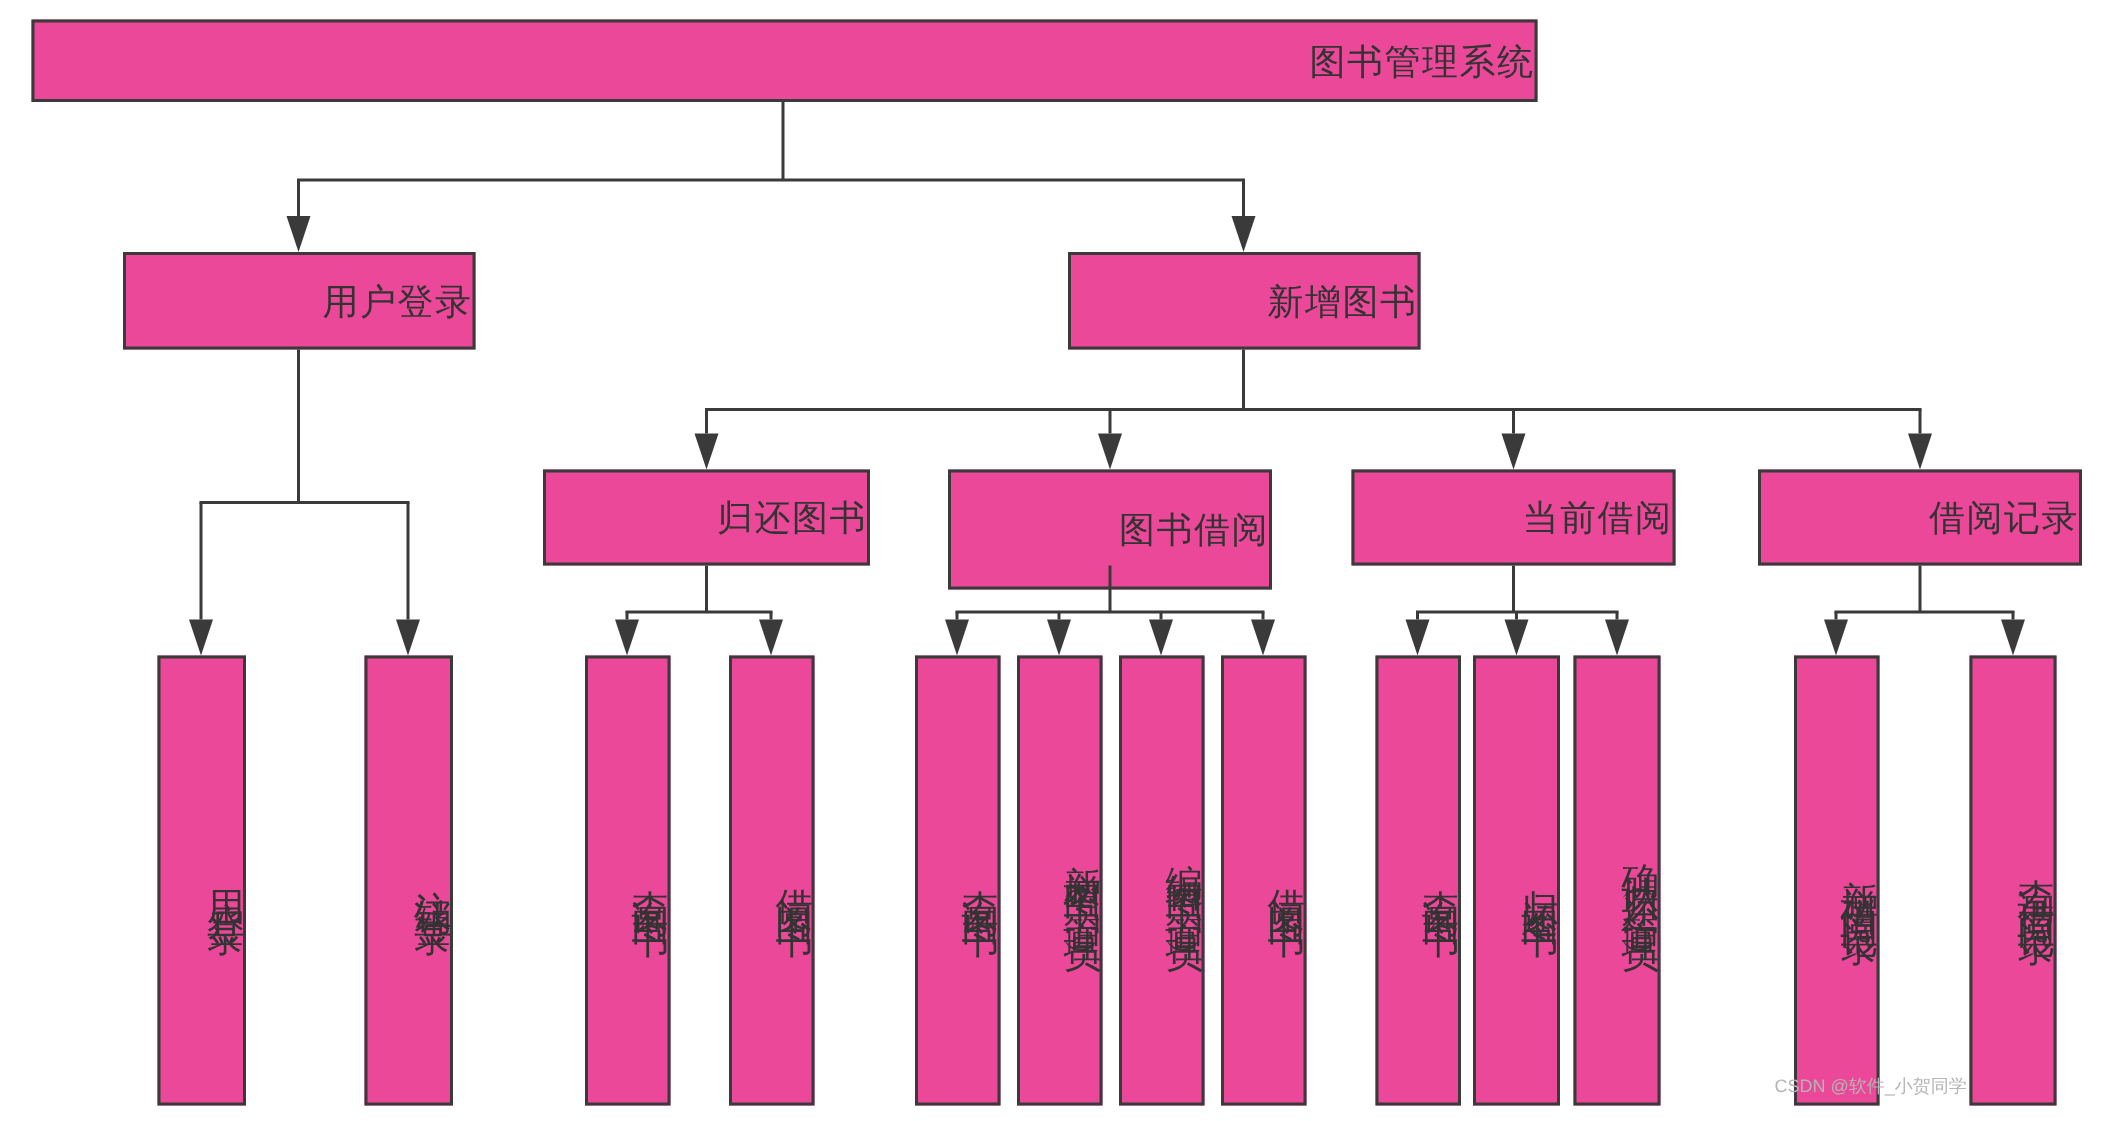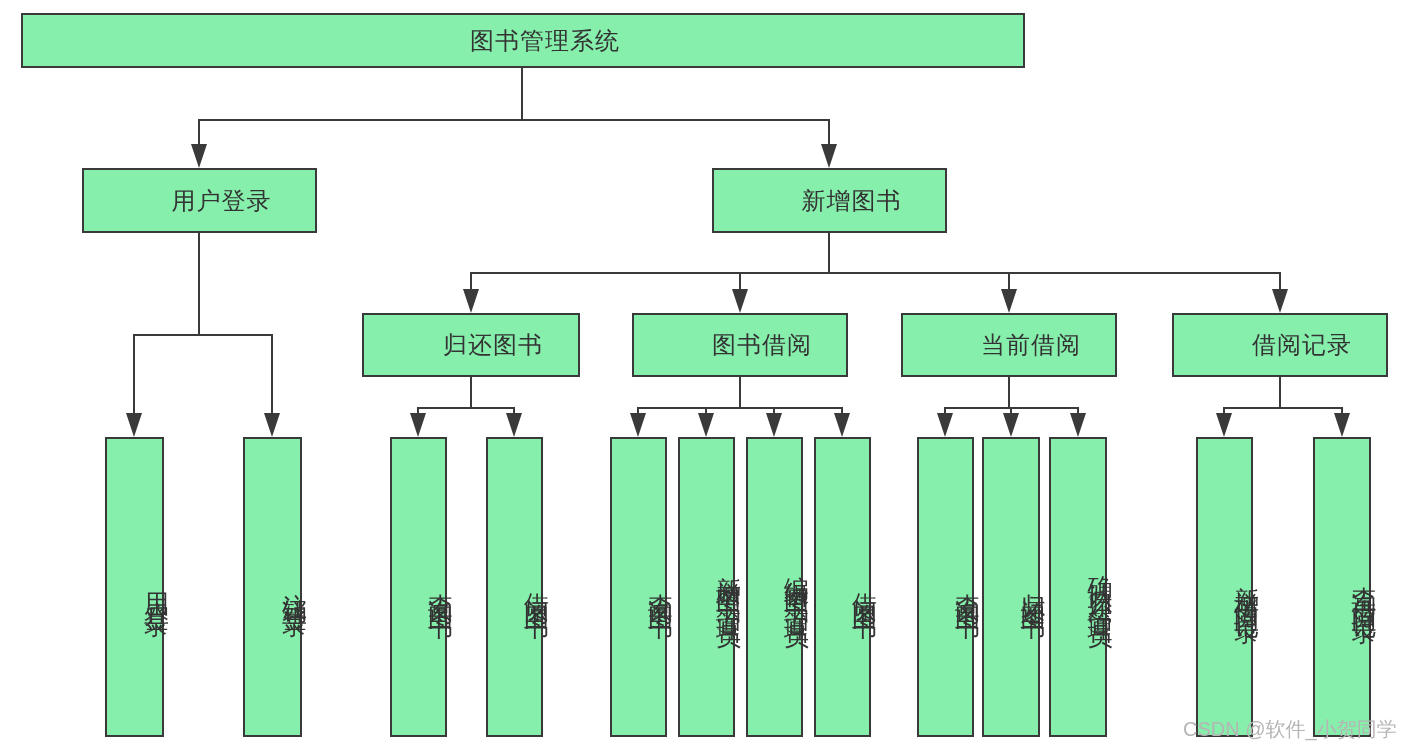--- a/index.html
+++ b/index.html
@@ -13,25 +13,25 @@
     position:relative;
     width:1405px;height:747px;
     background:var(--bg);
     font-family:"Liberation Sans",sans-serif;
     color:var(--text);
     overflow:hidden;
   }
   .box{
     position:absolute;
     box-sizing:border-box;
-    background:#86efac;
+    background:#ec4899;
     border:2px solid var(--line);
     display:flex;
     align-items:center;
-    justify-content:center;
+    justify-content:flex-end;
     padding-left:44px;
   }
   .box.lvl{
     font-size:24px;
     letter-spacing:1px;
   }
   .box.leaf span{
     writing-mode:vertical-rl;
     text-orientation:mixed;
     font-size:25px;
@@ -42,21 +42,21 @@
   .h{position:absolute;height:2px;background:var(--line);}
   .arrow{
     position:absolute;width:0;height:0;
     border-left:8px solid transparent;
     border-right:8px solid transparent;
     border-top:24px solid var(--line);
   }
   .watermark{
     position:absolute;
     left:1183px;top:716px;
-    font-size:20px;
+    font-size:12px;
     color:var(--watermark);
     white-space:nowrap;
   }
 </style>
 </head>
 <body>
 
 <div class="canvas">
 
   <div class="box lvl" style="left:21px;top:13px;width:1004px;height:55px">
@@ -68,21 +68,21 @@
   </div>
 
   <div class="box lvl" style="left:712px;top:168px;width:235px;height:65px">
     <span>新增图书</span>
   </div>
 
   <div class="box lvl" style="left:362px;top:313px;width:218px;height:64px">
     <span>归还图书</span>
   </div>
 
-  <div class="box lvl" style="left:632px;top:313px;width:216px;height:64px">
+  <div class="box lvl" style="left:632px;top:313px;width:216px;height:80px">
     <span>图书借阅</span>
   </div>
 
   <div class="box lvl" style="left:901px;top:313px;width:216px;height:64px">
     <span>当前借阅</span>
   </div>
 
   <div class="box lvl" style="left:1172px;top:313px;width:216px;height:64px">
     <span>借阅记录</span>
   </div>

